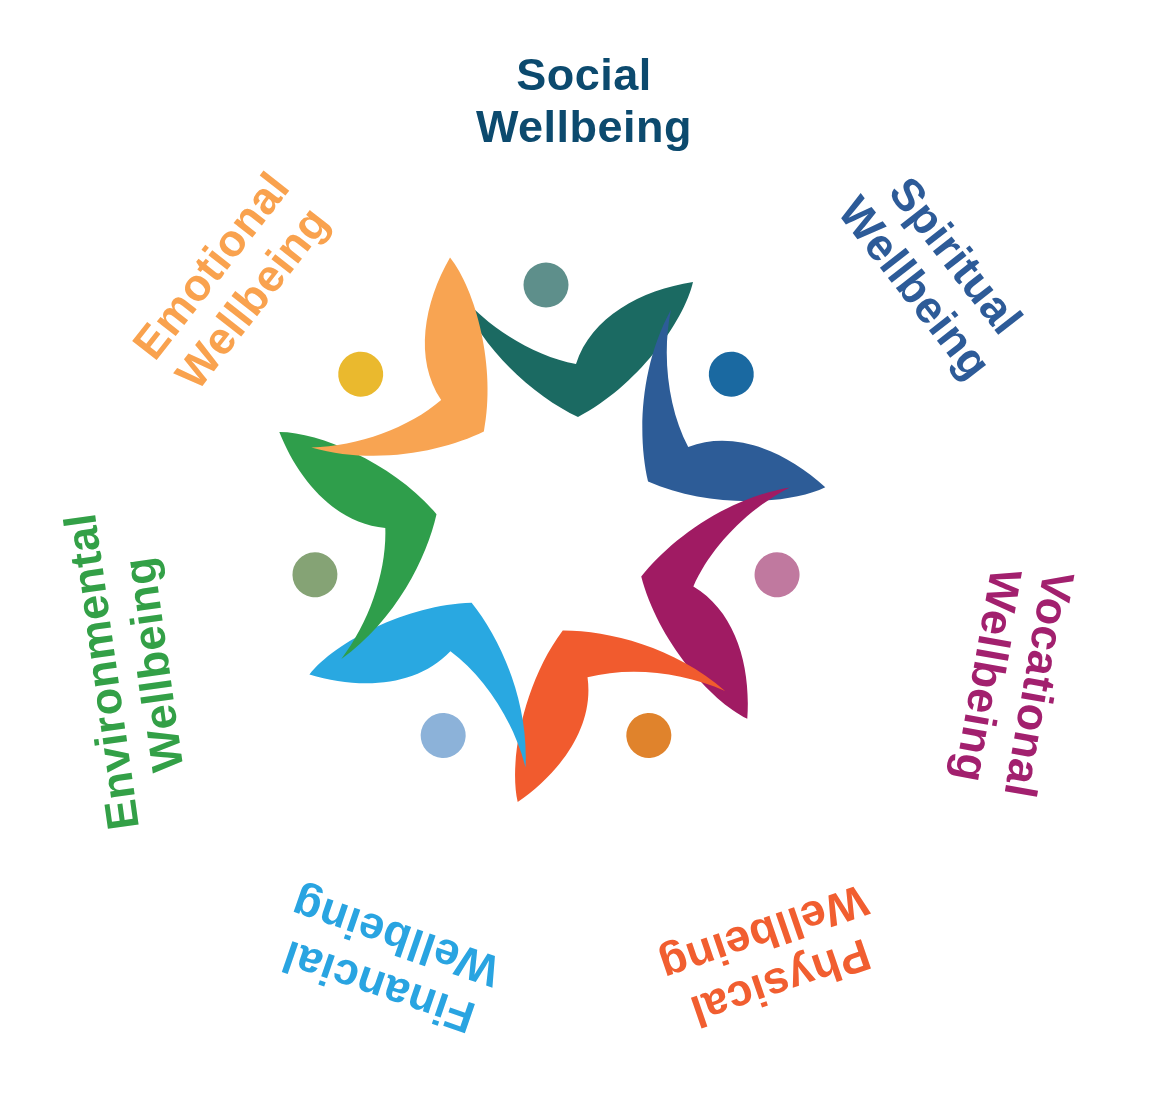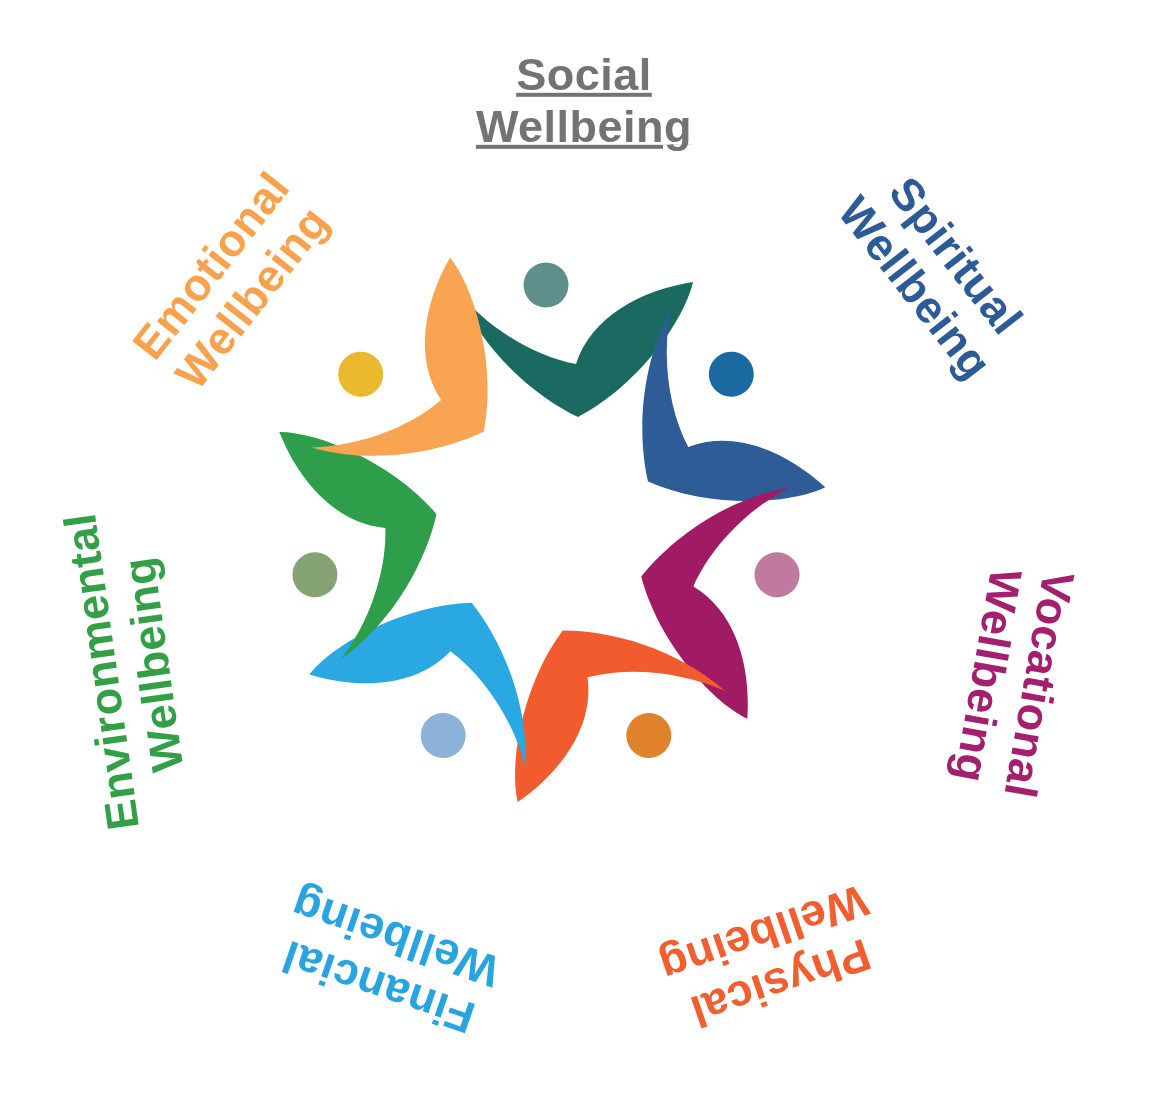--- a/index.html
+++ b/index.html
@@ -77,21 +77,21 @@
           <use href="#figure-body" fill="#2F9E4B"></use>
           <use href="#figure-head" fill="#85A375"></use>
         </g>
         <g transform="rotate(308.57142857142856)">
           <use href="#figure-body" fill="#F8A452"></use>
           <use href="#figure-head" fill="#EAB92E"></use>
         </g>
       </g>
   </svg>
 
-  <div class="dim-label pos-social" style="color: #737373; text-decoration: underline;">
+  <div class="dim-label pos-social" style="color: #0c4a6e;">
     <span class="line">Social</span>
     <span class="line">Wellbeing</span>
   </div>
   <div class="dim-label pos-spiritual" style="color: rgb(45, 91, 152);">
     <span class="line">Spiritual</span>
     <span class="line">Wellbeing</span>
   </div>
   <div class="dim-label pos-vocational" style="color: rgb(162, 32, 110);">
     <span class="line">Vocational</span>
     <span class="line">Wellbeing</span>

